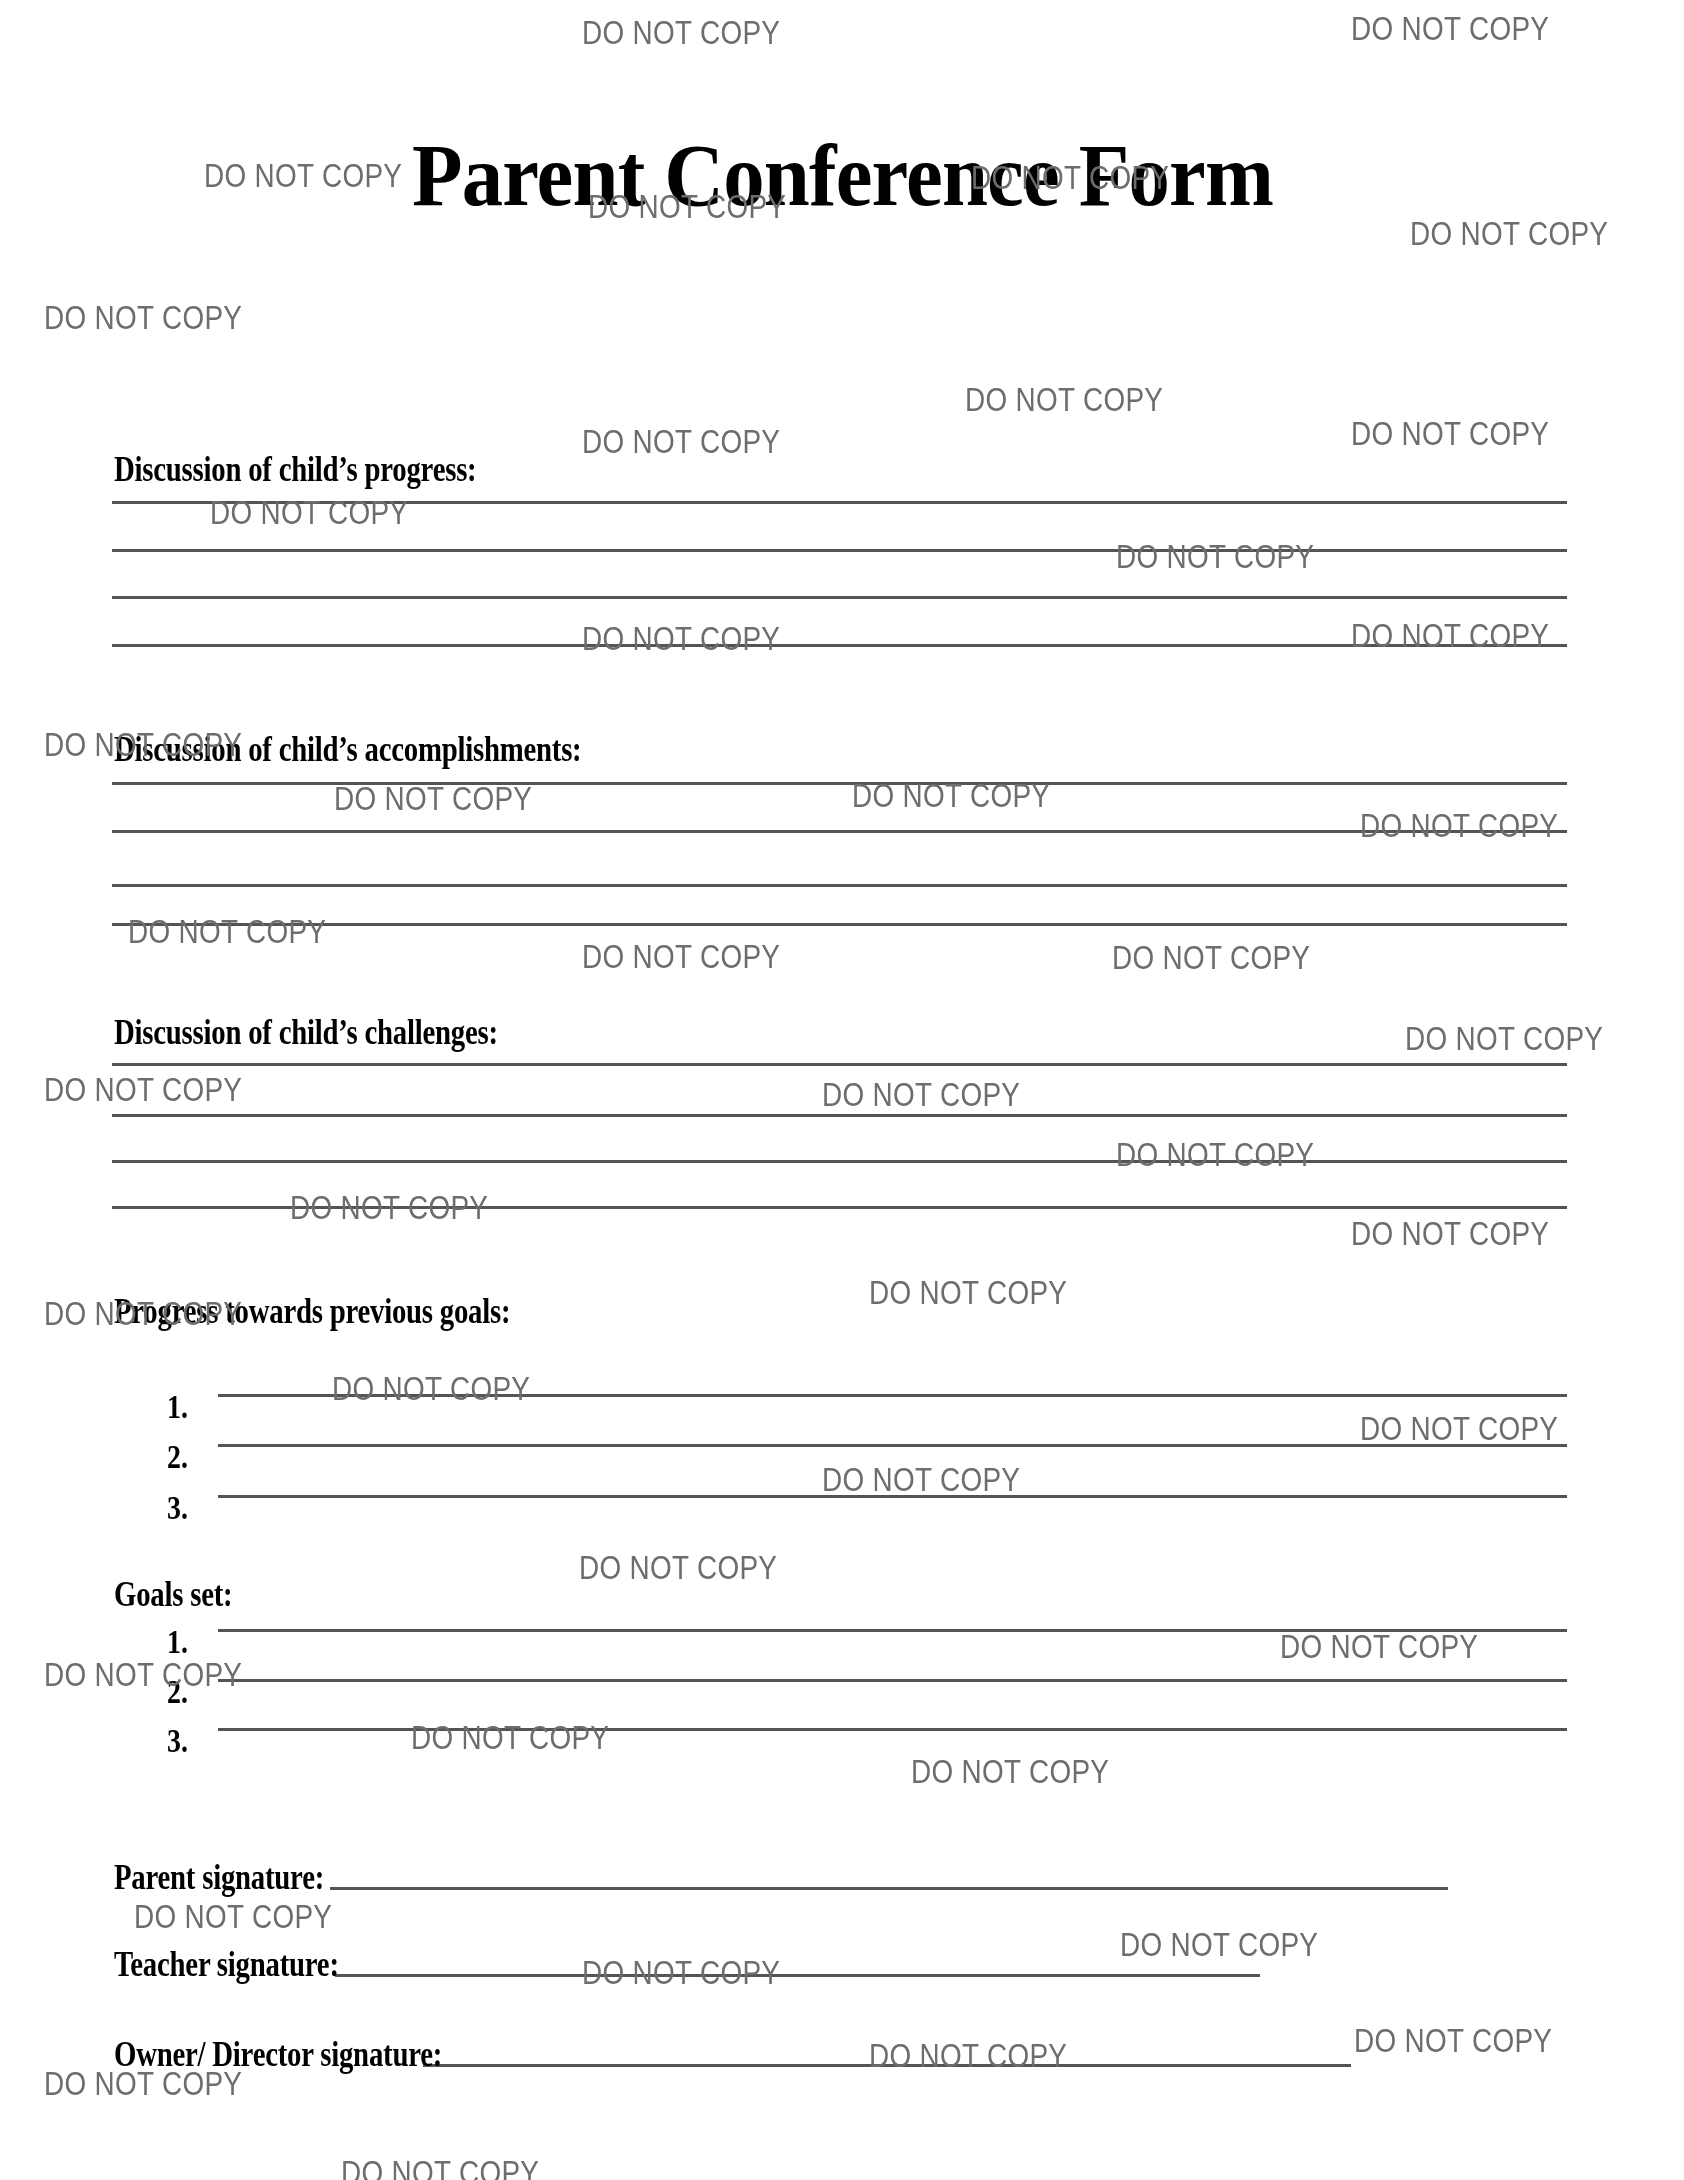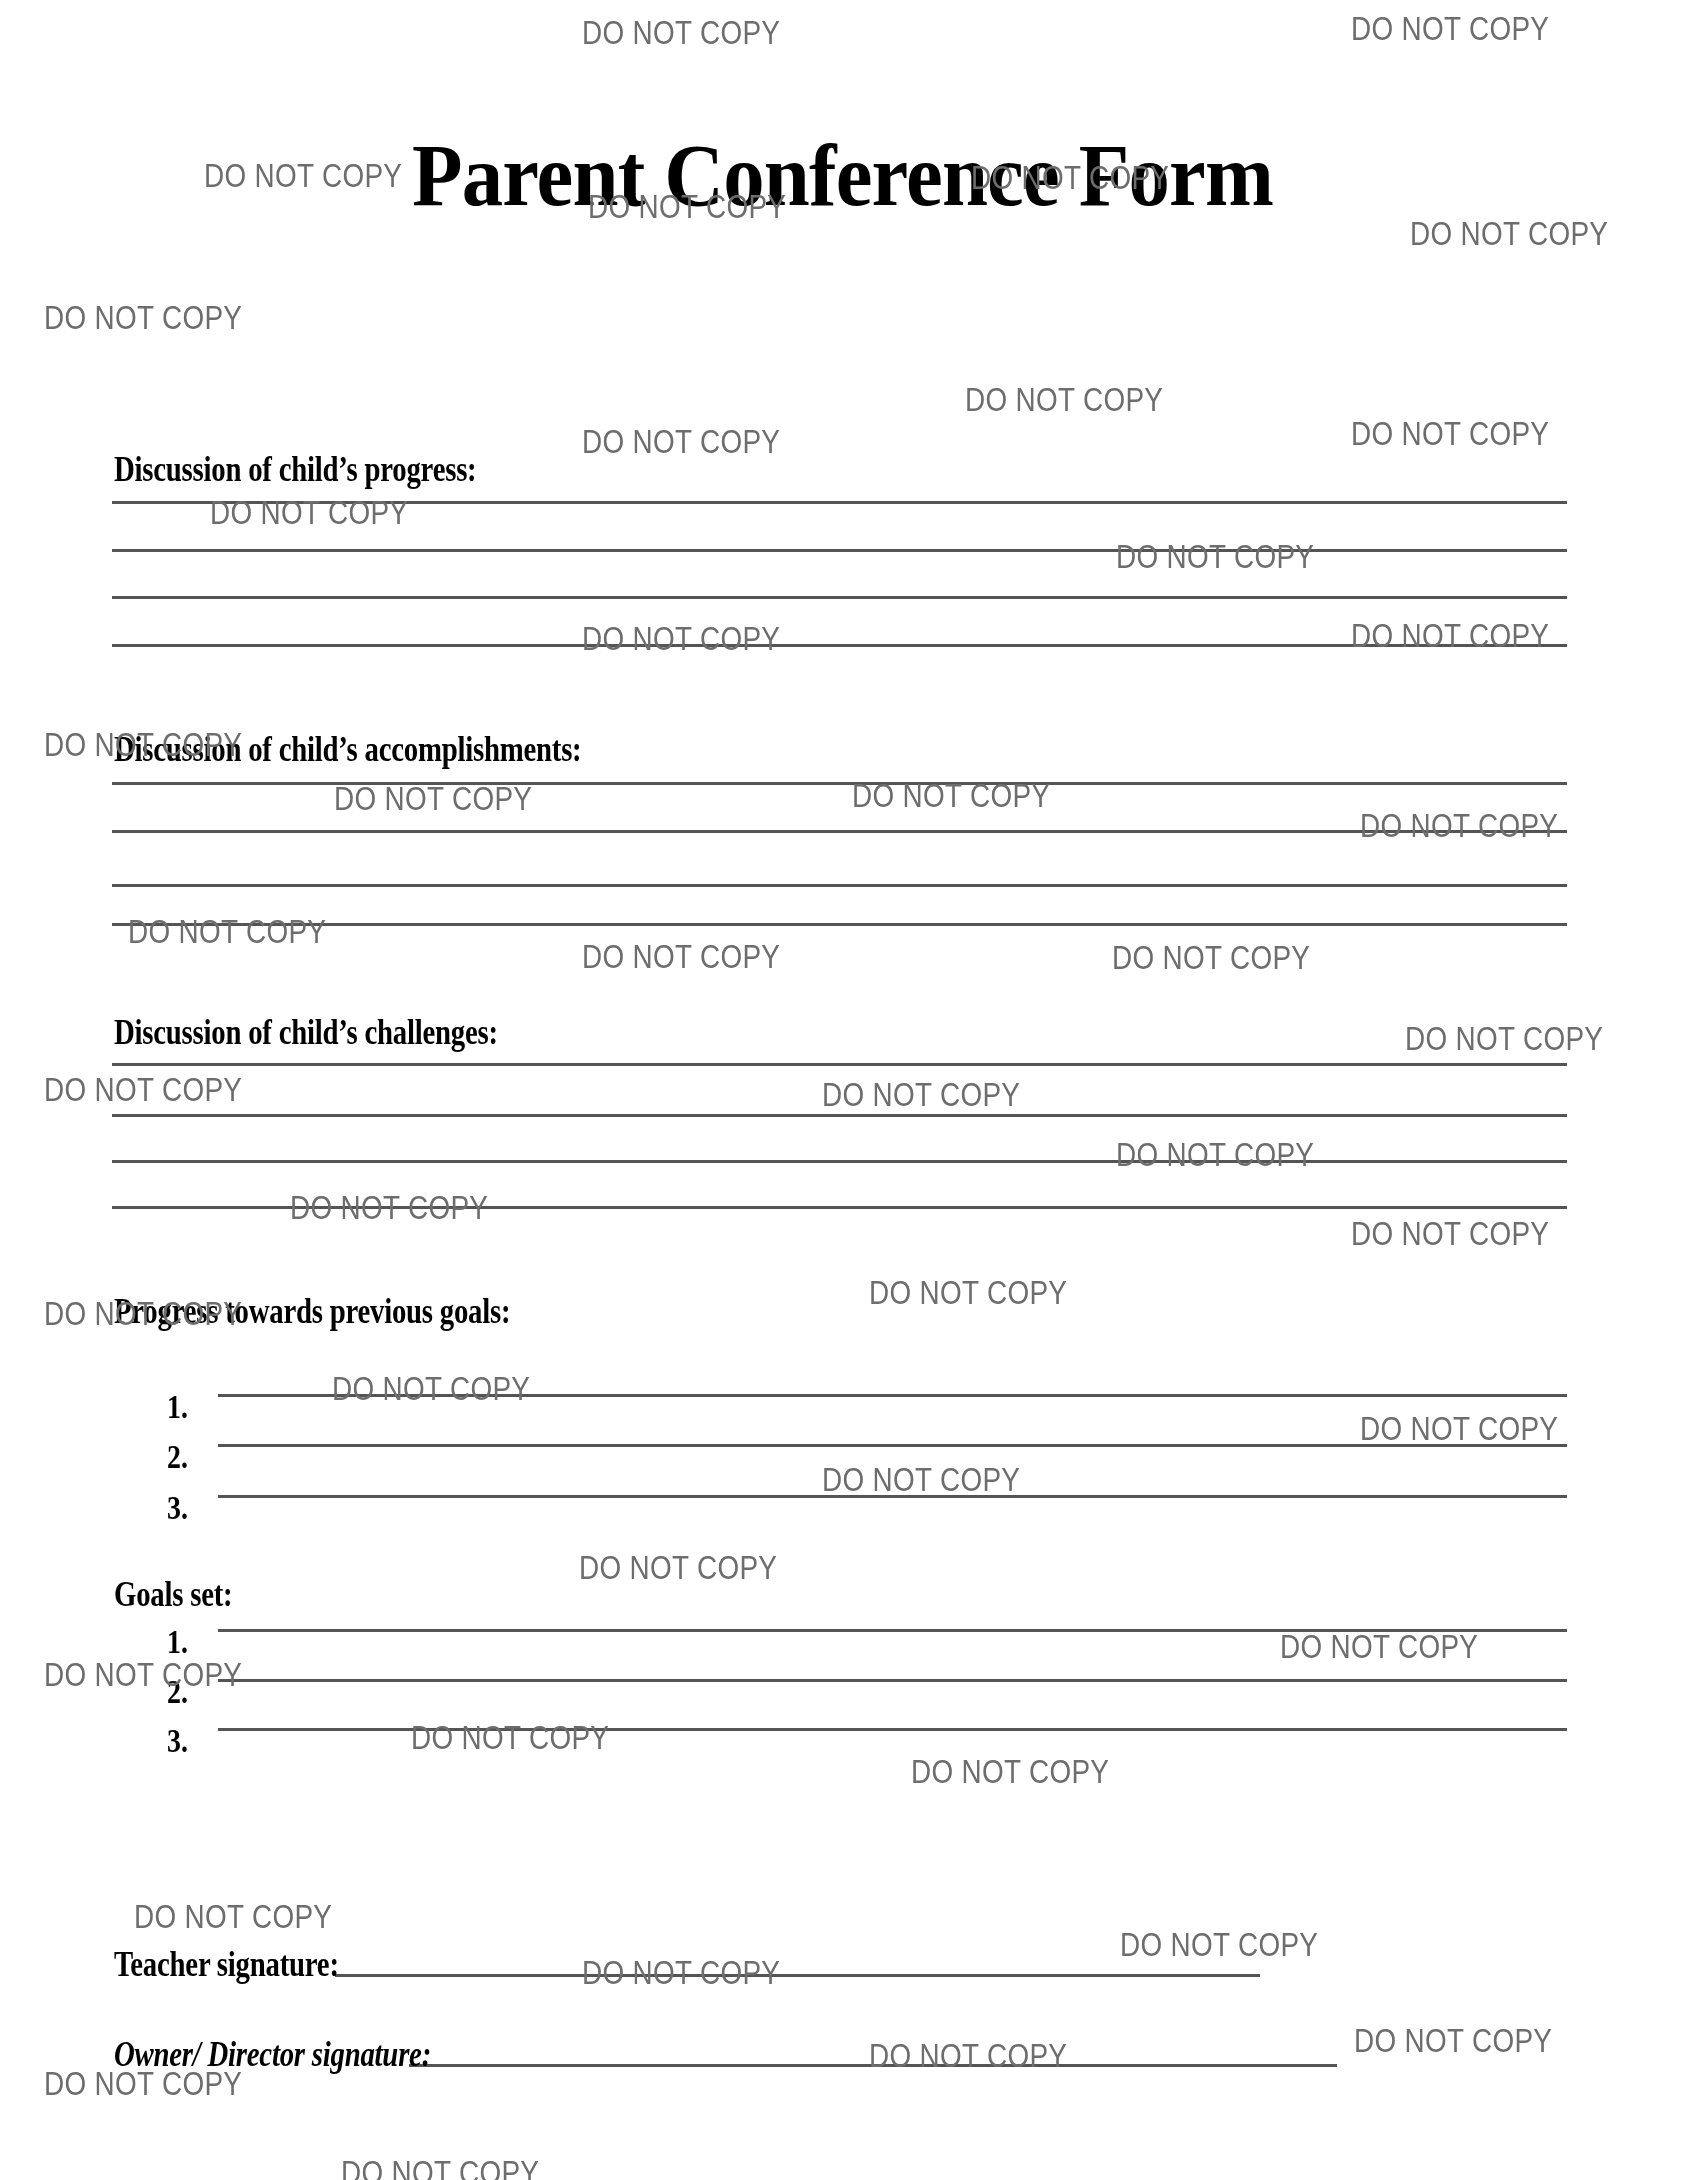--- a/index.html
+++ b/index.html
@@ -157,27 +157,31 @@
 
     <div class="list-num" style="left:167px; top:1625px;">1.</div>
     <div class="rule" style="left:218px; top:1629px; width:1349px;"></div>
 
     <div class="list-num" style="left:167px; top:1675px;">2.</div>
     <div class="rule" style="left:218px; top:1679px; width:1349px;"></div>
 
     <div class="list-num" style="left:167px; top:1724px;">3.</div>
     <div class="rule" style="left:218px; top:1728px; width:1349px;"></div>
 
+    <div class="field-row" style="left:114px; top:1859px;">
+      <span class="field-label">Parent signature:</span>
+      <span class="inline-rule" style="width:1118px; margin-left:-47px;"></span>
+    </div>
 
     <div class="field-row" style="left:114px; top:1946px;">
       <span class="field-label">Teacher signature:</span>
       <span class="inline-rule" style="width:925px; margin-left:-60px;"></span>
     </div>
 
-    <div class="field-row" style="left:114px; top:2036px;font-style:italic;">
+    <div class="field-row" style="left:114px; top:2036px;">
       <span class="field-label">Owner/ Director signature:</span>
       <span class="inline-rule" style="width:928px; margin-left:-101px;"></span>
     </div>
 
   </div>
 
   <div id="watermark-layer">
       <div class="watermark" style="left: 582px; top: 14.5px; font-size: 34px; color: rgb(109, 109, 109);">DO NOT COPY</div>
       <div class="watermark" style="left: 1351px; top: 11px; font-size: 34px; color: rgb(109, 109, 109);">DO NOT COPY</div>
       <div class="watermark" style="left: 204px; top: 158px; font-size: 34px; color: rgb(109, 109, 109);">DO NOT COPY</div>

